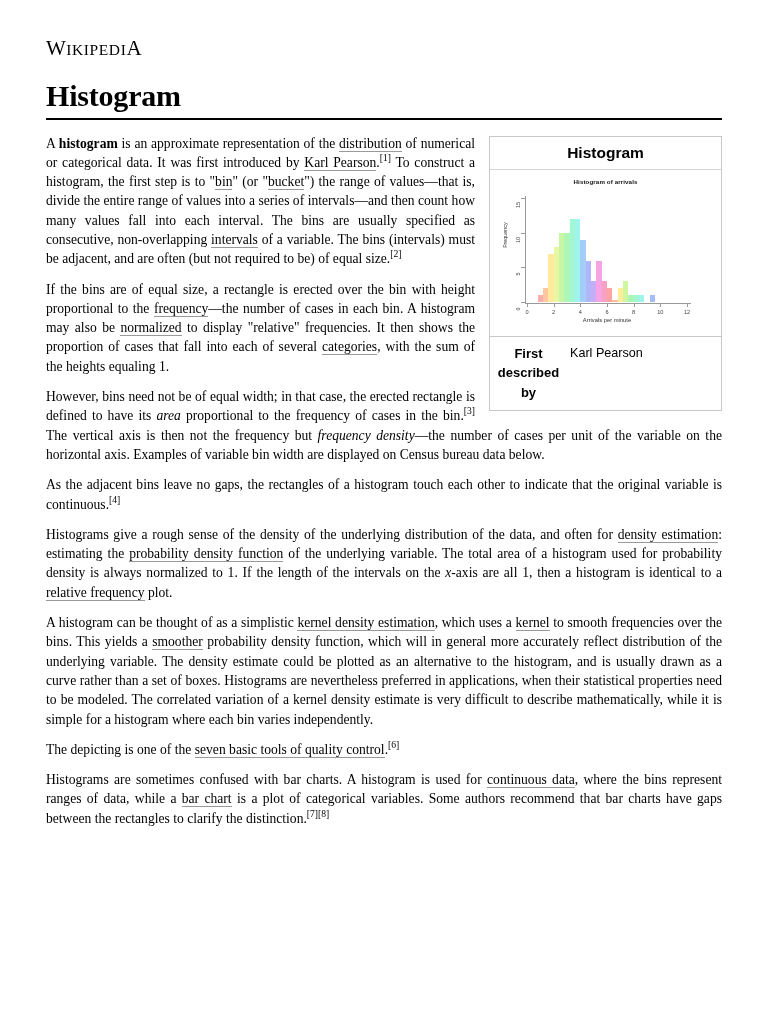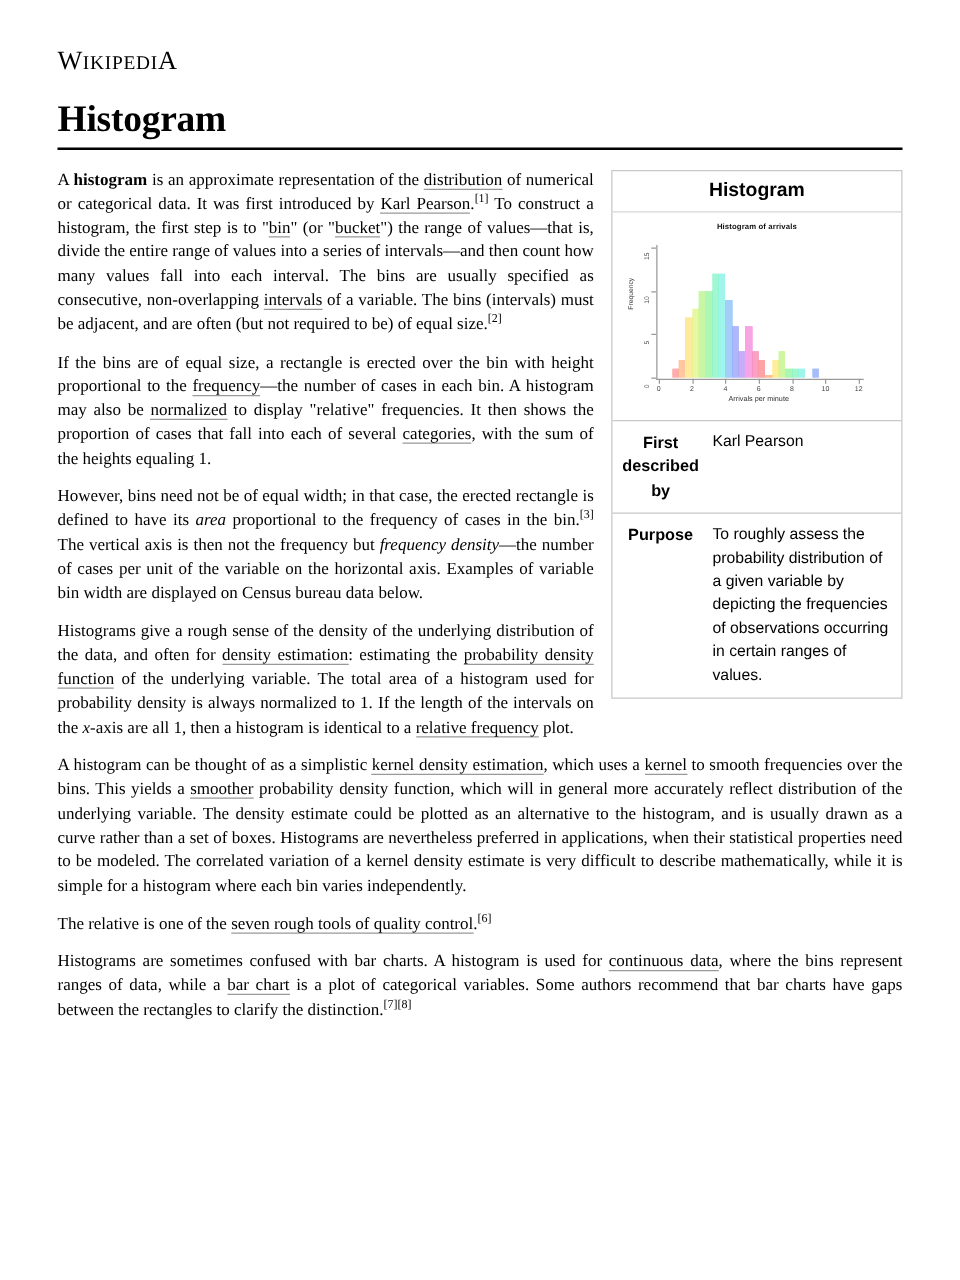--- a/index.html
+++ b/index.html
@@ -318,28 +318,25 @@
           <div class="xlab">Arrivals per minute</div>
         </div>
       </div>
 
 
       <div class="infobox-row">
         <div class="infobox-label">First described by</div>
         <div class="infobox-value">Karl Pearson</div>
       </div>
 
-      <div class="infobox-row">
-        <div class="infobox-label">Purpose</div>
-        <div class="infobox-value">To roughly assess the probability distribution of a given variable by depicting the frequencies of observations occurring in certain ranges of values.</div>
-      </div>
     </div>
 
     <p class="body-text"><span>A </span><b>histogram</b><span> is an approximate representation of the </span><a class="wlink" href="#">distribution</a><span> of numerical or categorical data. It was first introduced by </span><a class="wlink" href="#">Karl Pearson</a><span>.</span><sup class="ref">[1]</sup><span> To construct a histogram, the first step is to "</span><a class="wlink" href="#">bin</a><span>" (or "</span><a class="wlink" href="#">bucket</a><span>") the range of values—that is, divide the entire range of values into a series of intervals—and then count how many values fall into each interval. The bins are usually specified as consecutive, non-overlapping </span><a class="wlink" href="#">intervals</a><span> of a variable. The bins (intervals) must be adjacent, and are often (but not required to be) of equal size.</span><sup class="ref">[2]</sup></p>
     <p class="body-text"><span>If the bins are of equal size, a rectangle is erected over the bin with height proportional to the </span><a class="wlink" href="#">frequency</a><span>—the number of cases in each bin. A histogram may also be </span><a class="wlink" href="#">normalized</a><span> to display "relative" frequencies. It then shows the proportion of cases that fall into each of several </span><a class="wlink" href="#">categories</a><span>, with the sum of the heights equaling 1.</span></p>
     <p class="body-text"><span>However, bins need not be of equal width; in that case, the erected rectangle is defined to have its </span><i>area</i><span> proportional to the frequency of cases in the bin.</span><sup class="ref">[3]</sup><span> The vertical axis is then not the frequency but </span><i>frequency density</i><span>—the number of cases per unit of the variable on the horizontal axis. Examples of variable bin width are displayed on Census bureau data below.</span></p>
+    <p class="body-text"><span>As the adjacent bins leave no gaps, the rectangles of a histogram touch each other to indicate that the original variable is continuous.</span><sup class="ref">[4]</sup></p>
     <p class="body-text"><span>Histograms give a rough sense of the density of the underlying distribution of the data, and often for </span><a class="wlink" href="#">density estimation</a><span>: estimating the </span><a class="wlink" href="#">probability density function</a><span> of the underlying variable. The total area of a histogram used for probability density is always normalized to 1. If the length of the intervals on the </span><i>x</i><span>-axis are all 1, then a histogram is identical to a </span><a class="wlink" href="#">relative frequency</a><span> plot.</span></p>
     <p class="body-text"><span>A histogram can be thought of as a simplistic </span><a class="wlink" href="#">kernel density estimation</a><span>, which uses a </span><a class="wlink" href="#">kernel</a><span> to smooth frequencies over the bins. This yields a </span><a class="wlink" href="#">smoother</a><span> probability density function, which will in general more accurately reflect distribution of the underlying variable. The density estimate could be plotted as an alternative to the histogram, and is usually drawn as a curve rather than a set of boxes. Histograms are nevertheless preferred in applications, when their statistical properties need to be modeled. The correlated variation of a kernel density estimate is very difficult to describe mathematically, while it is simple for a histogram where each bin varies independently.</span></p>
-    <p class="body-text"><span>The relative is one of the </span><a class="wlink" href="#">seven rough tools of quality control</a><span>.</span><sup class="ref">[6]</sup></p>
+    <p class="body-text"><span>The depicting is one of the </span><a class="wlink" href="#">seven basic tools of quality control</a><span>.</span><sup class="ref">[6]</sup></p>
     <p class="body-text"><span>Histograms are sometimes confused with bar charts. A histogram is used for </span><a class="wlink" href="#">continuous data</a><span>, where the bins represent ranges of data, while a </span><a class="wlink" href="#">bar chart</a><span> is a plot of categorical variables. Some authors recommend that bar charts have gaps between the rectangles to clarify the distinction.</span><sup class="ref">[7][8]</sup></p>
 
   </div>
 </div>
 
 </body></html>

